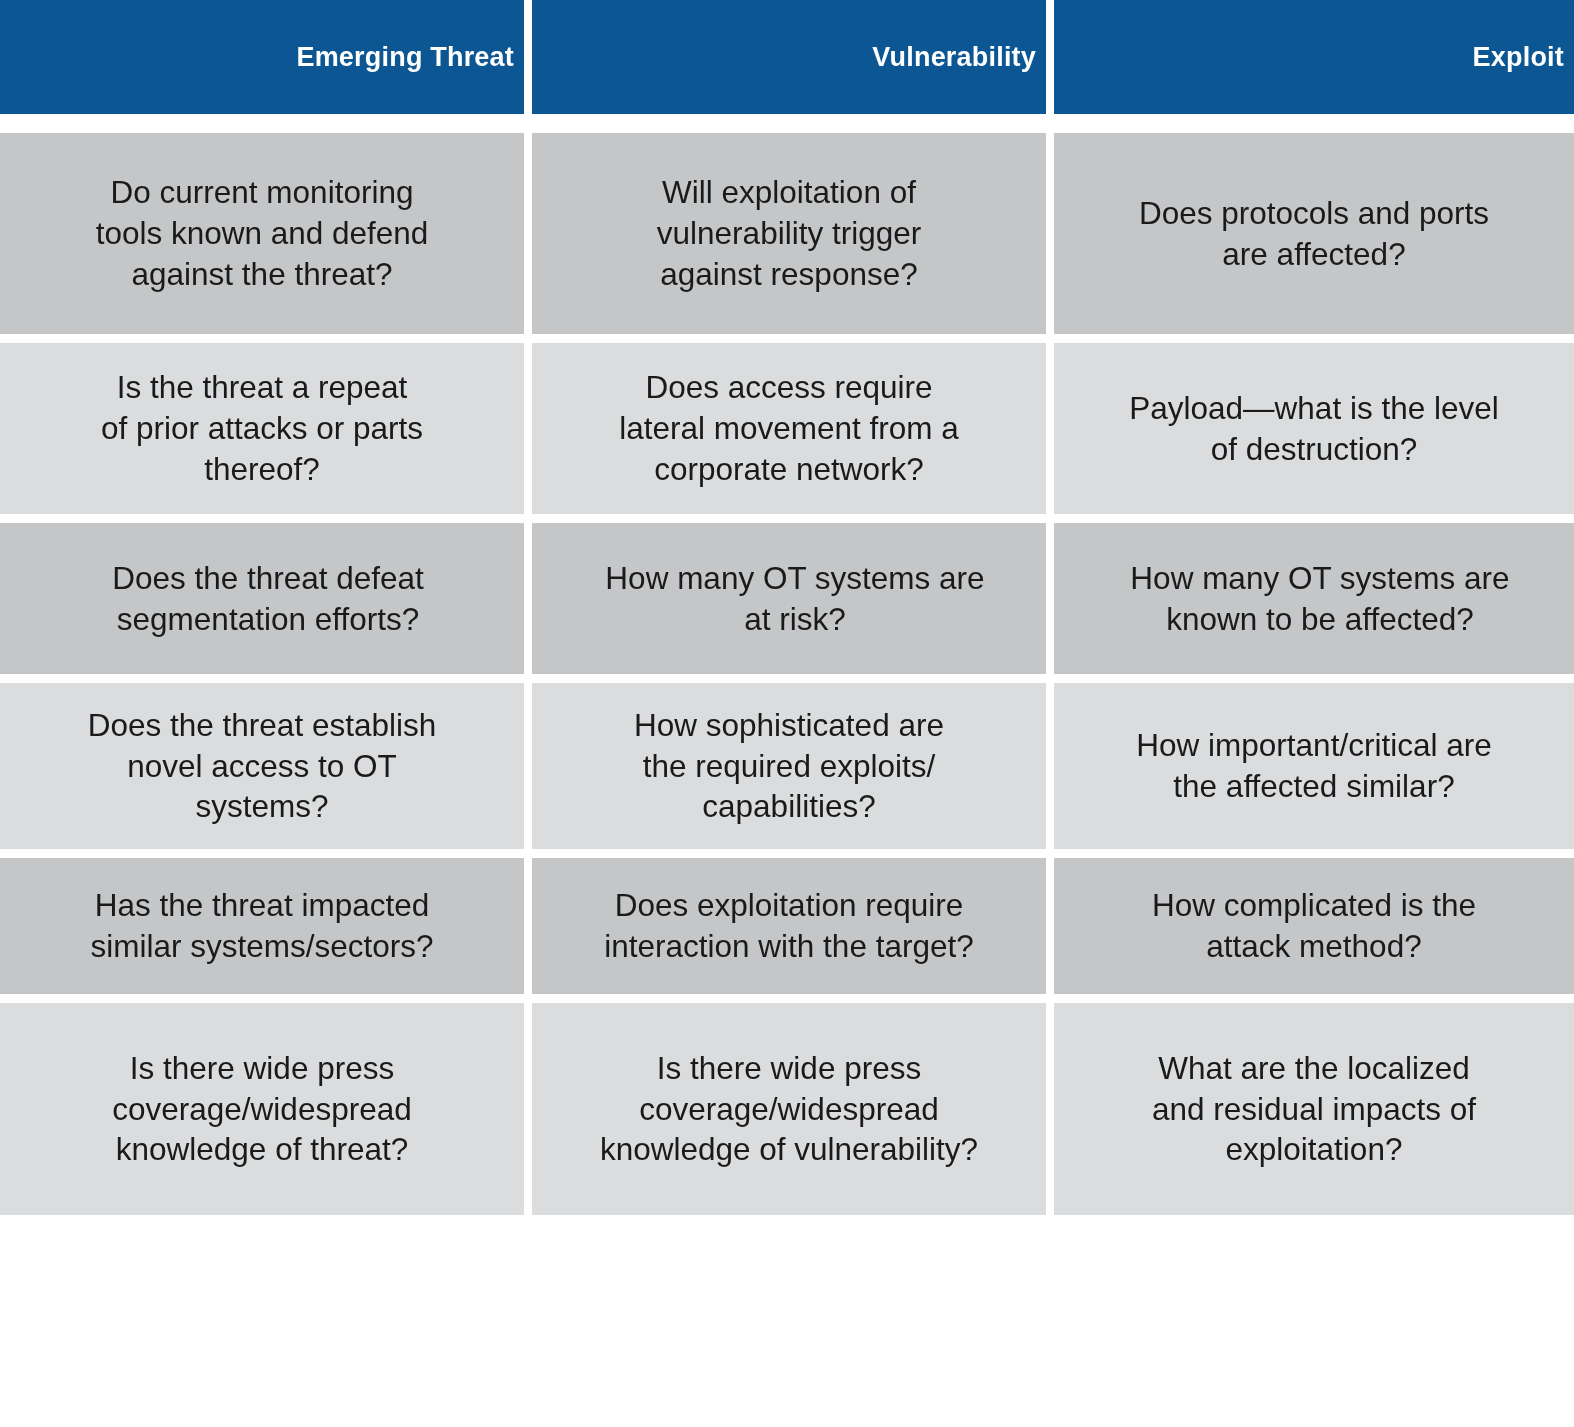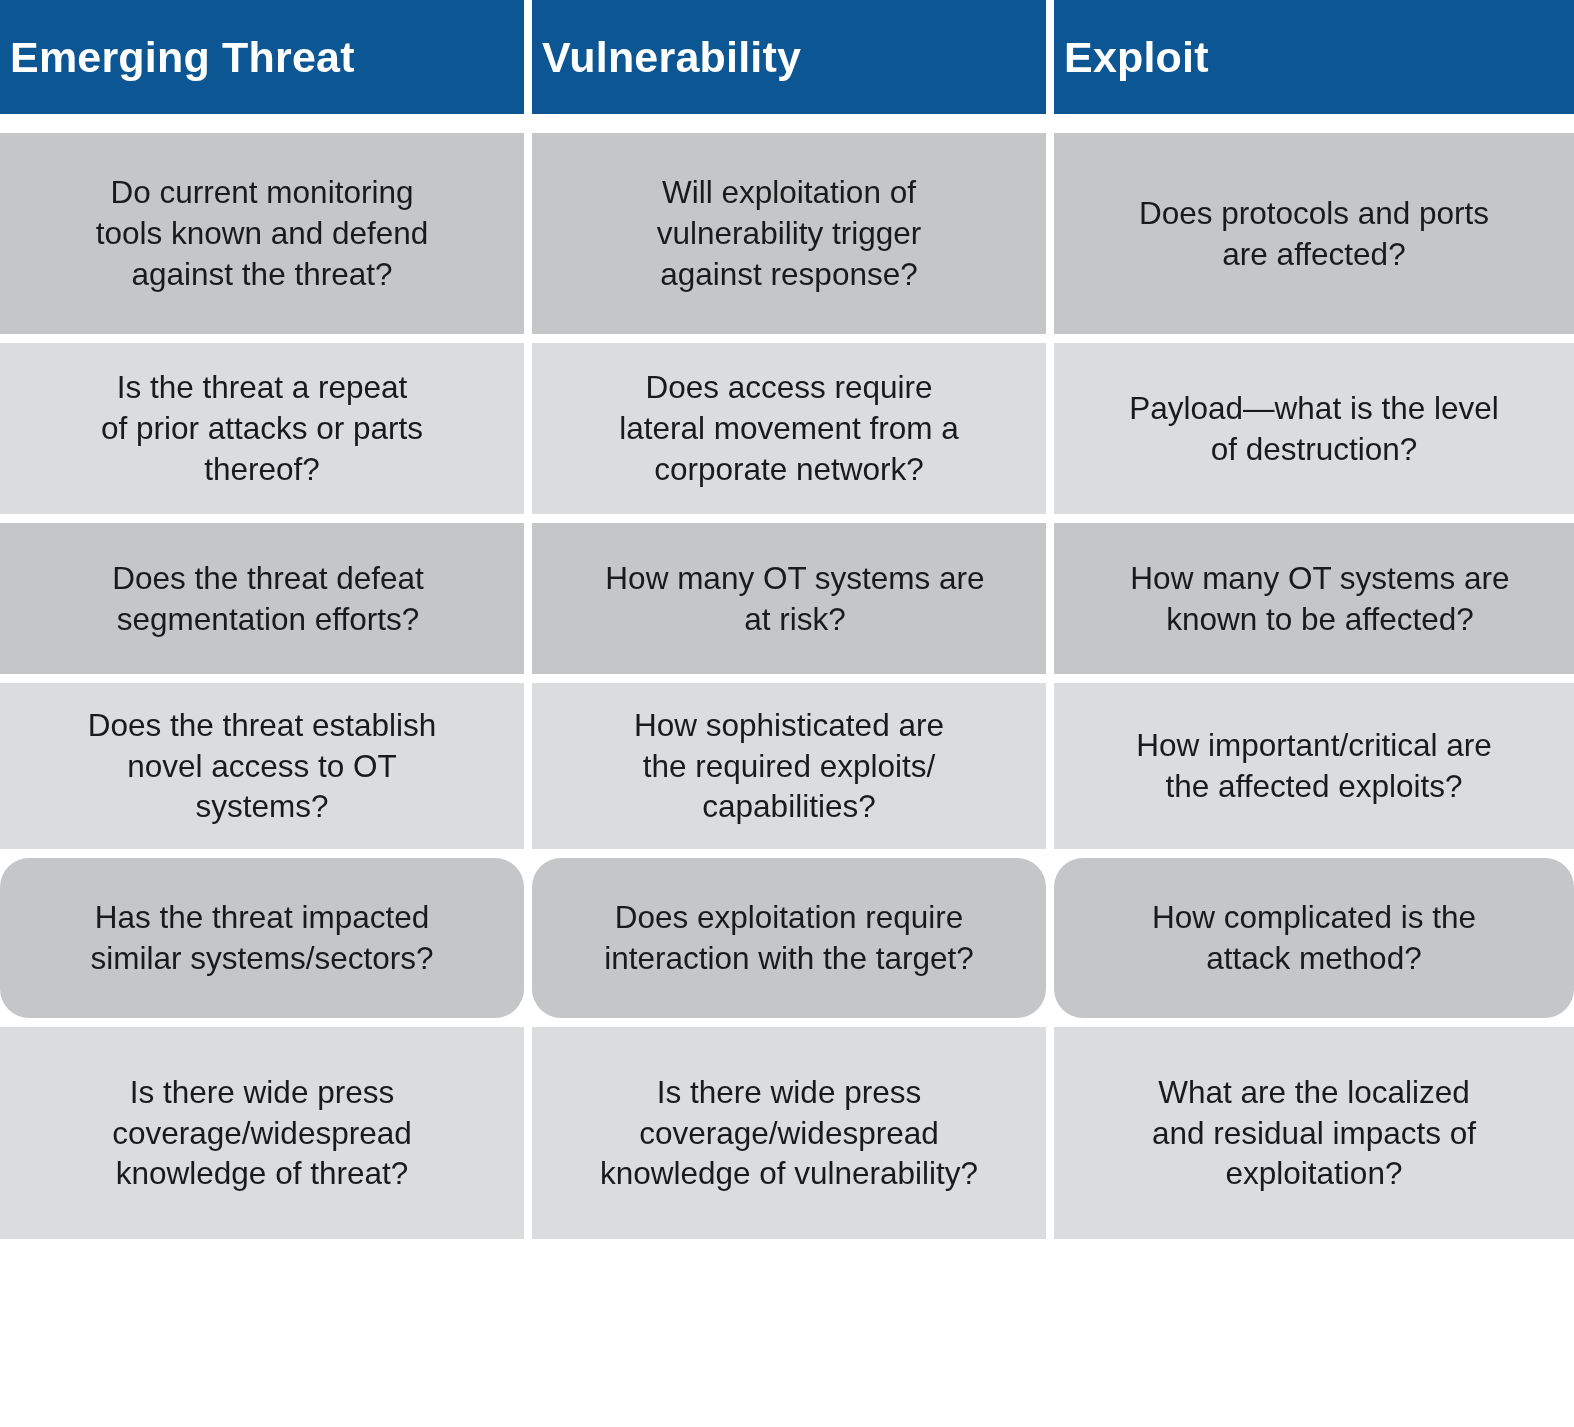--- a/index.html
+++ b/index.html
@@ -24,24 +24,24 @@
   col.col-threat { width: 524px; }
   col.col-gap    { width: 8px;   }
   col.col-vuln   { width: 514px; }
   col.col-gap2   { width: 8px;   }
   col.col-exploit{ width: 520px; }
 
   
   .header-row th {
     background: #0b5693;
     color: #ffffff;
-    font-size: 43px;
+    font-size: 27px;
     font-weight: bold;
     letter-spacing: 0.2px;
-    text-align: left;
+    text-align: right;
     vertical-align: middle;
     height: 114px;
     padding: 0 10px;
     box-sizing: border-box;
   }
   .header-row th.spacer-cell,
   .body-row td.spacer-cell {
     background: #ffffff;
     padding: 0;
   }
@@ -76,21 +76,21 @@
     font-size: 0;
     line-height: 0;
   }
 
   
   .h1 td.cell { height: 174px; }
   .h2 td.cell { height: 201px; }
   .h3 td.cell { height: 171px; }
   .h4 td.cell { height: 151px; padding-left: 30px; }
   .h5 td.cell { height: 166px; }
-  .h6 td.cell { height: 160px; border-radius: 29px; }
+  .h6 td.cell { height: 136px; }
   .h7 td.cell { height: 212px; margin-top: 36px; }
 
   .cell-text {
     display: block;
     white-space: pre-line;
   }
 </style>
 </head>
 <body>
 
@@ -194,21 +194,21 @@
         </td>
       <td class="spacer-cell"></td>
       <td class="cell">
           <span class="cell-text">How sophisticated are
 the required exploits/
 capabilities?</span>
         </td>
       <td class="spacer-cell"></td>
       <td class="cell">
           <span class="cell-text">How important/critical are
-the affected exploits?</span>
+the affected similar?</span>
         </td>
     </tr>
     <tr class="row-gap">
         <td colspan="5"></td>
       </tr>
 
     <tr class="body-row shade-dark h6">
       <td class="cell">
           <span class="cell-text">Has the threat impacted
 similar systems/sectors?</span>

